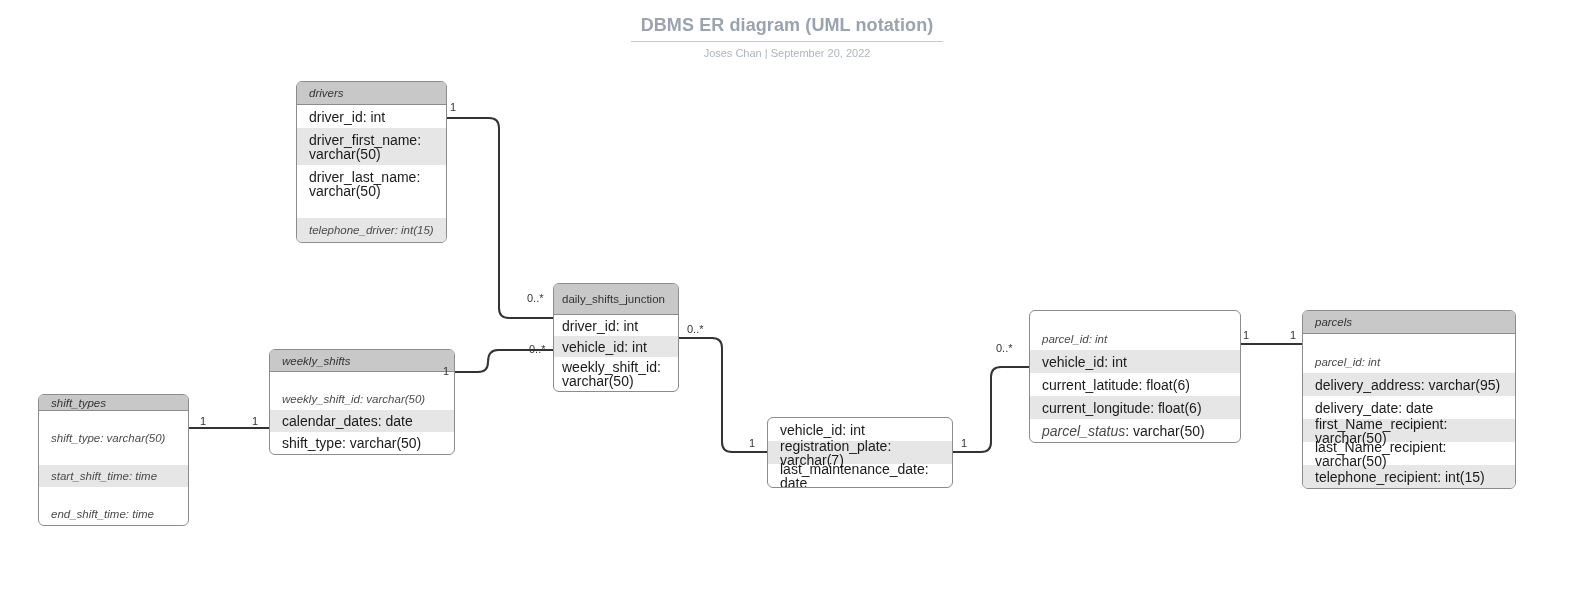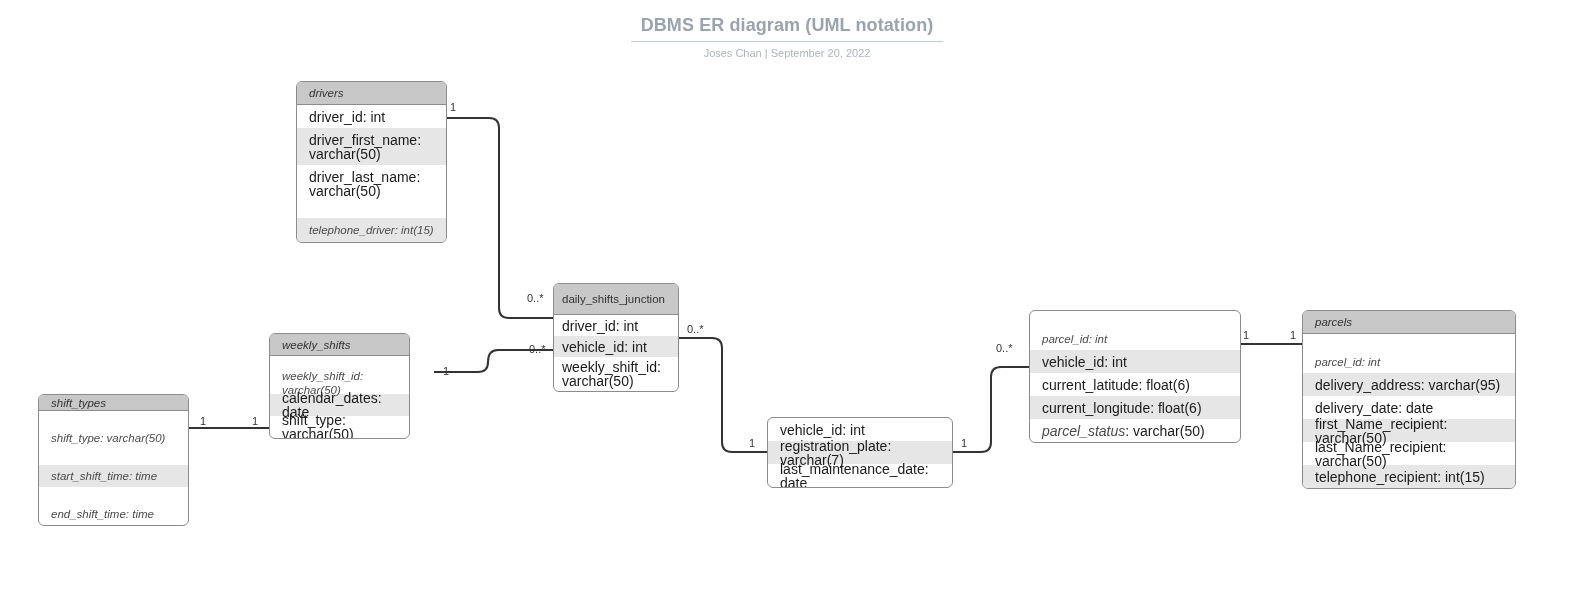--- a/index.html
+++ b/index.html
@@ -165,21 +165,21 @@
   <div class="card" style="left:1243px; top:329px;">1</div>
   <div class="card" style="left:1290px; top:329px;">1</div>
 
   <div class="entity" style="left:38px; top:394px; width:151px;">
     <div class="entity-header ital" style="height:16px;">shift_types</div>
     <div class="row ital" style="height:22px;">shift_type: varchar(50)</div>
     <div class="row ital alt" style="height:22px;">start_shift_time: time</div>
     <div class="row ital" style="height:22px;">end_shift_time: time</div>
   </div>
 
-  <div class="entity" style="left:269px; top:333px; width:141px;">
+  <div class="entity" style="left:269px; top:349px; width:186px;">
     <div class="entity-header ital" style="height:22px;">weekly_shifts</div>
     <div class="row ital" style="height:22px;">weekly_shift_id: varchar(50)</div>
     <div class="row alt" style="height:22px;">calendar_dates: date</div>
     <div class="row" style="height:22px;">shift_type: varchar(50)</div>
   </div>
 
   <div class="entity" style="left:296px; top:81px; width:151px;">
     <div class="entity-header ital" style="height:23px;">drivers</div>
     <div class="row" style="height:23px;">driver_id: int</div>
     <div class="row alt" style="height:37px;">driver_first_name:

